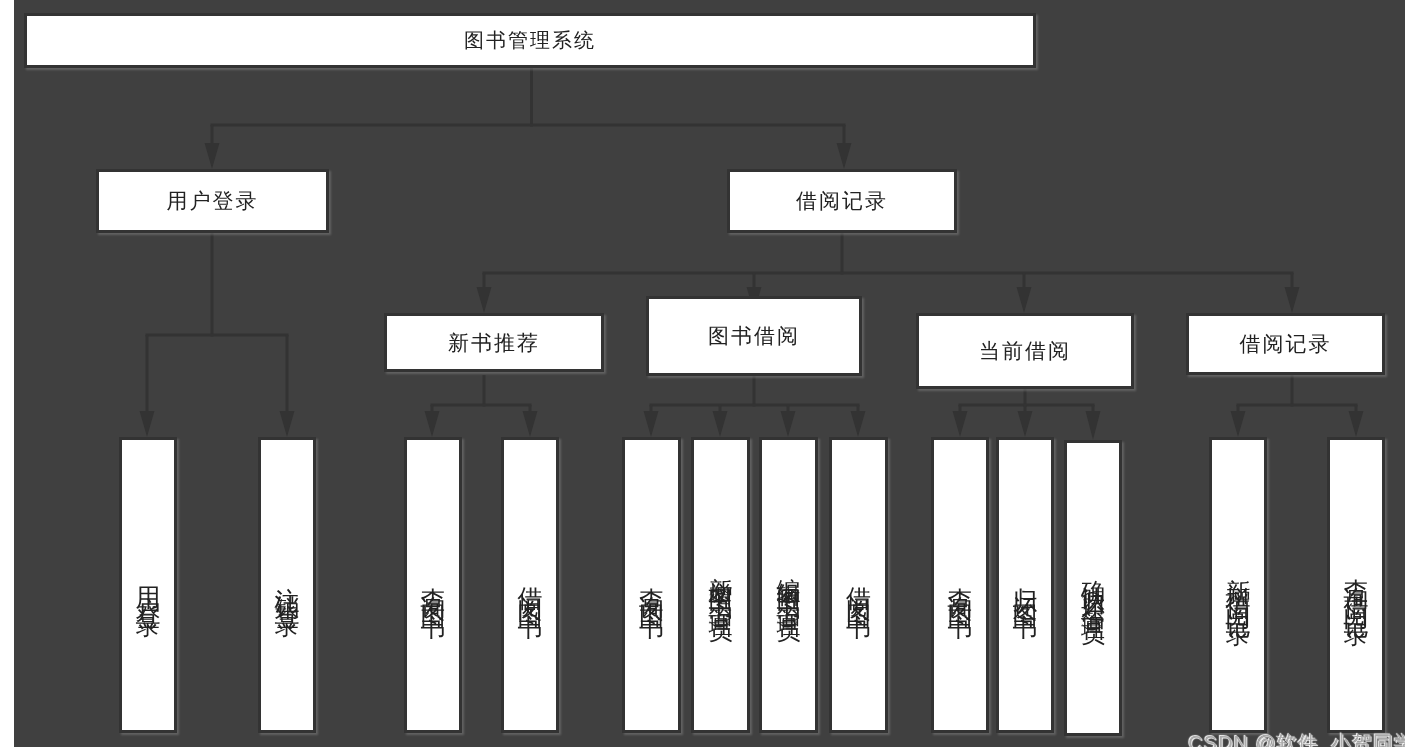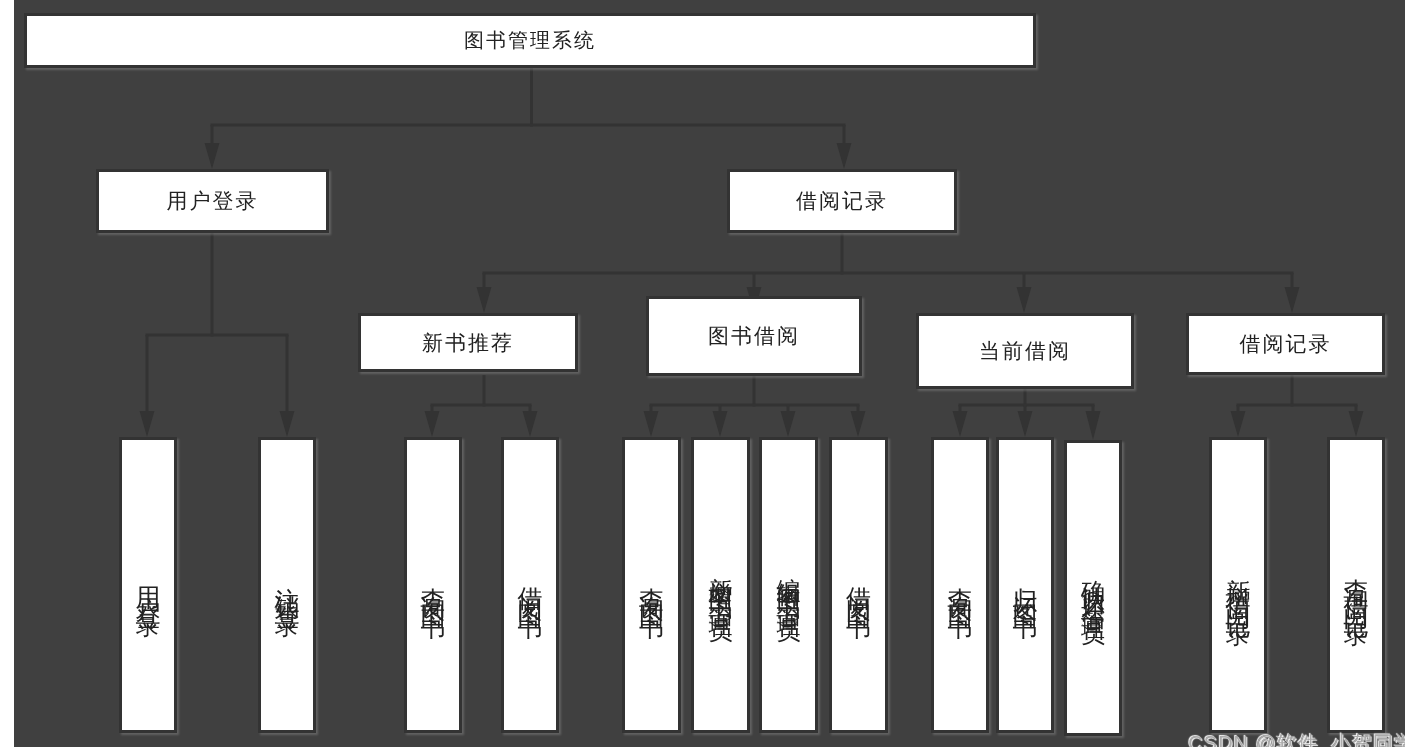--- a/index.html
+++ b/index.html
@@ -130,21 +130,21 @@
     <span class="hlabel root-label">图书管理系统</span>
   </div>
 
   <div class="node" style="left:82px; top:169px; width:233px; height:64px;">
     <span class="hlabel">用户登录</span>
   </div>
   <div class="node" style="left:713px; top:169px; width:230px; height:64px;">
     <span class="hlabel">借阅记录</span>
   </div>
 
-  <div class="node" style="left:344px; top:313px; width:220px; height:59px;">
+  <div class="node" style="left:370px; top:313px; width:220px; height:59px;">
     <span class="hlabel">新书推荐</span>
   </div>
   <div class="node" style="left:632px; top:296px; width:216px; height:80px;">
     <span class="hlabel">图书借阅</span>
   </div>
   <div class="node" style="left:902px; top:313px; width:218px; height:76px;">
     <span class="hlabel">当前借阅</span>
   </div>
   <div class="node" style="left:1172px; top:313px; width:199px; height:62px;">
     <span class="hlabel">借阅记录</span>

